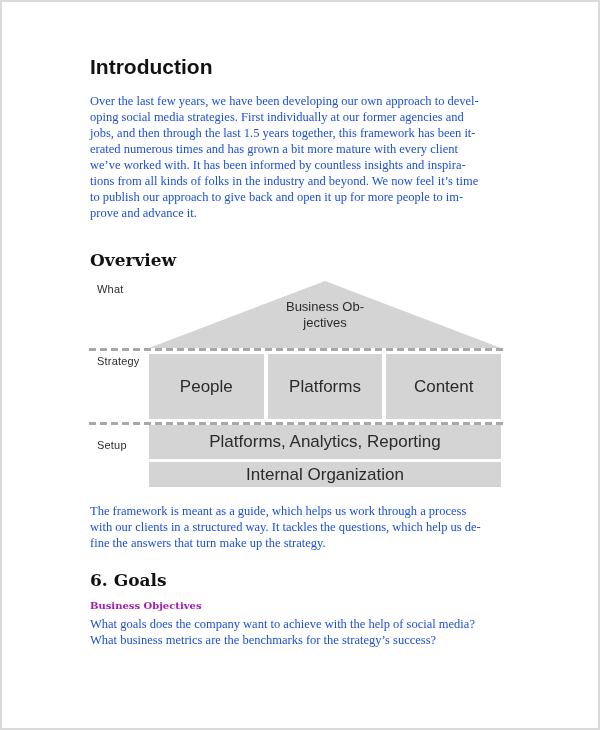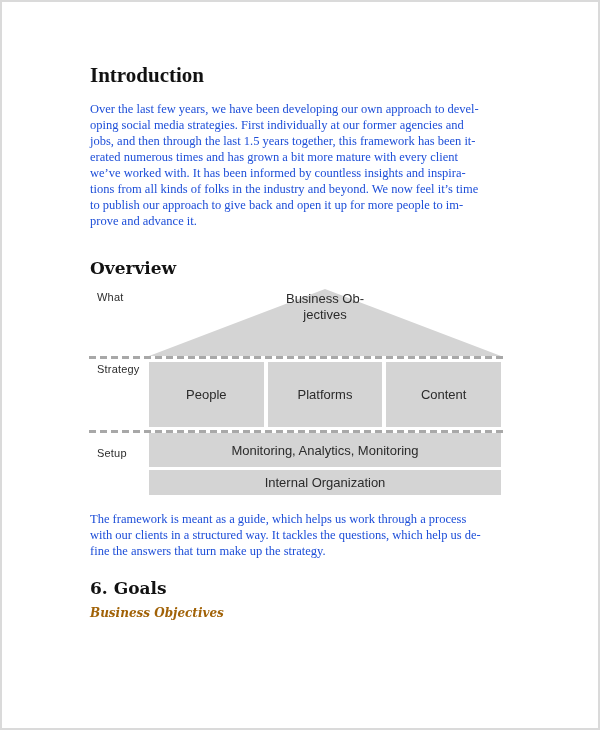--- a/index.html
+++ b/index.html
@@ -9,51 +9,49 @@
     width: 600px;
     height: 730px;
     background: #ffffff;
     border: 2px solid #dadada;
     padding: 52px 48px 0 88px;
     font-family: "Liberation Serif", serif;
     color: #1c1c1c;
     overflow: hidden;
   }
   h1.doc-title {
-    font-family: Liberation Serif, serif;
+    font-family: Liberation Sans, sans-serif;
     font-weight: bold;
     font-size: 21px;
     line-height: 26px;
     color: #121212;
     margin-bottom: 13px;
-    margin-top: 8px;
   }
   .body-par {
     font-size: 12.5px;
     line-height: 16px;
     white-space: pre-line;
     color: #1d4ed8;
   }
   h2.section-heading {
     font-family: "DejaVu Serif", serif;
     font-weight: bold;
     font-size: 17px;
     line-height: 21px;
     color: #121212;
   }
   h2.overview { margin-top: 29px; }
   h2.goals { margin-top: 19px; }
   h3.sub-heading {
     font-family: "DejaVu Serif", serif;
     font-weight: bold;
-    font-size: 12px;
+    font-size: 10px;
     line-height: 17px;
-    color: #a16207;
+    color: #a21caf;
     margin-top: 6px;
-    font-style: italic;
   }
   .framework-par { margin-top: 6px; }
   .goals-par { margin-top: 6px; }
   .questions-par { margin-top: 2px; }
 
   
   .diagram {
     position: relative;
     height: 222px;
     margin-top: 4px;
@@ -74,21 +72,21 @@
     left: 59px;
     top: 6px;
     width: 0; height: 0;
     border-left: 176px solid transparent;
     border-right: 176px solid transparent;
     border-bottom: 67px solid var(--box-fill, #d4d4d4);
   }
   .triangle-label {
     position: absolute;
     left: 59px;
-    top: 8px;
+    top: 24px;
     width: 352px;
     text-align: center;
     font-size: 13px;
     line-height: 16px;
     color: #2b2b2b;
     white-space: pre-line;
   }
   .dashed-divider {
     position: absolute;
     left: -1px;
@@ -107,21 +105,21 @@
     width: 352px;
     height: 65px;
     display: flex;
     gap: 4px;
   }
   .gray-box {
     background: var(--box-fill, #d4d4d4);
     display: flex;
     align-items: center;
     justify-content: center;
-    font-size: 13px;
+    font-size: 17px;
     color: #2b2b2b;
   }
   .strategy-row .gray-box { flex: 1; }
   .wide-box {
     position: absolute;
     left: 59px;
     width: 352px;
   }
   .monitoring-box { top: 150px; height: 34px; }
   .internal-box   { top: 187px; height: 25px; }
@@ -155,27 +153,29 @@
     <span class="row-label label-strategy">Strategy</span>
     <div class="strategy-row">
       <div class="gray-box">People</div>
       <div class="gray-box">Platforms</div>
       <div class="gray-box">Content</div>
     </div>
 
     <div class="dashed-divider dash-2"></div>
 
     <span class="row-label label-setup">Setup</span>
-    <div class="gray-box wide-box monitoring-box">Monitoring, Analytics, Monitoring</div>
+    <div class="gray-box wide-box monitoring-box">Platforms, Analytics, Reporting</div>
     <div class="gray-box wide-box internal-box">Internal Organization</div>
   </div>
 
   <p class="body-par framework-par">The framework is meant as a guide, which helps us work through a process
 with our clients in a structured way. It tackles the questions, which help us de-
 fine the answers that turn make up the strategy.</p>
 
   <h2 class="section-heading goals">6. Goals</h2>
 
 
   <h3 class="sub-heading">Business Objectives</h3>
 
+  <p class="body-par questions-par">What goals does the company want to achieve with the help of social media?
+What business metrics are the benchmarks for the strategy’s success?</p>
 
 </div>
 
 </body></html>

